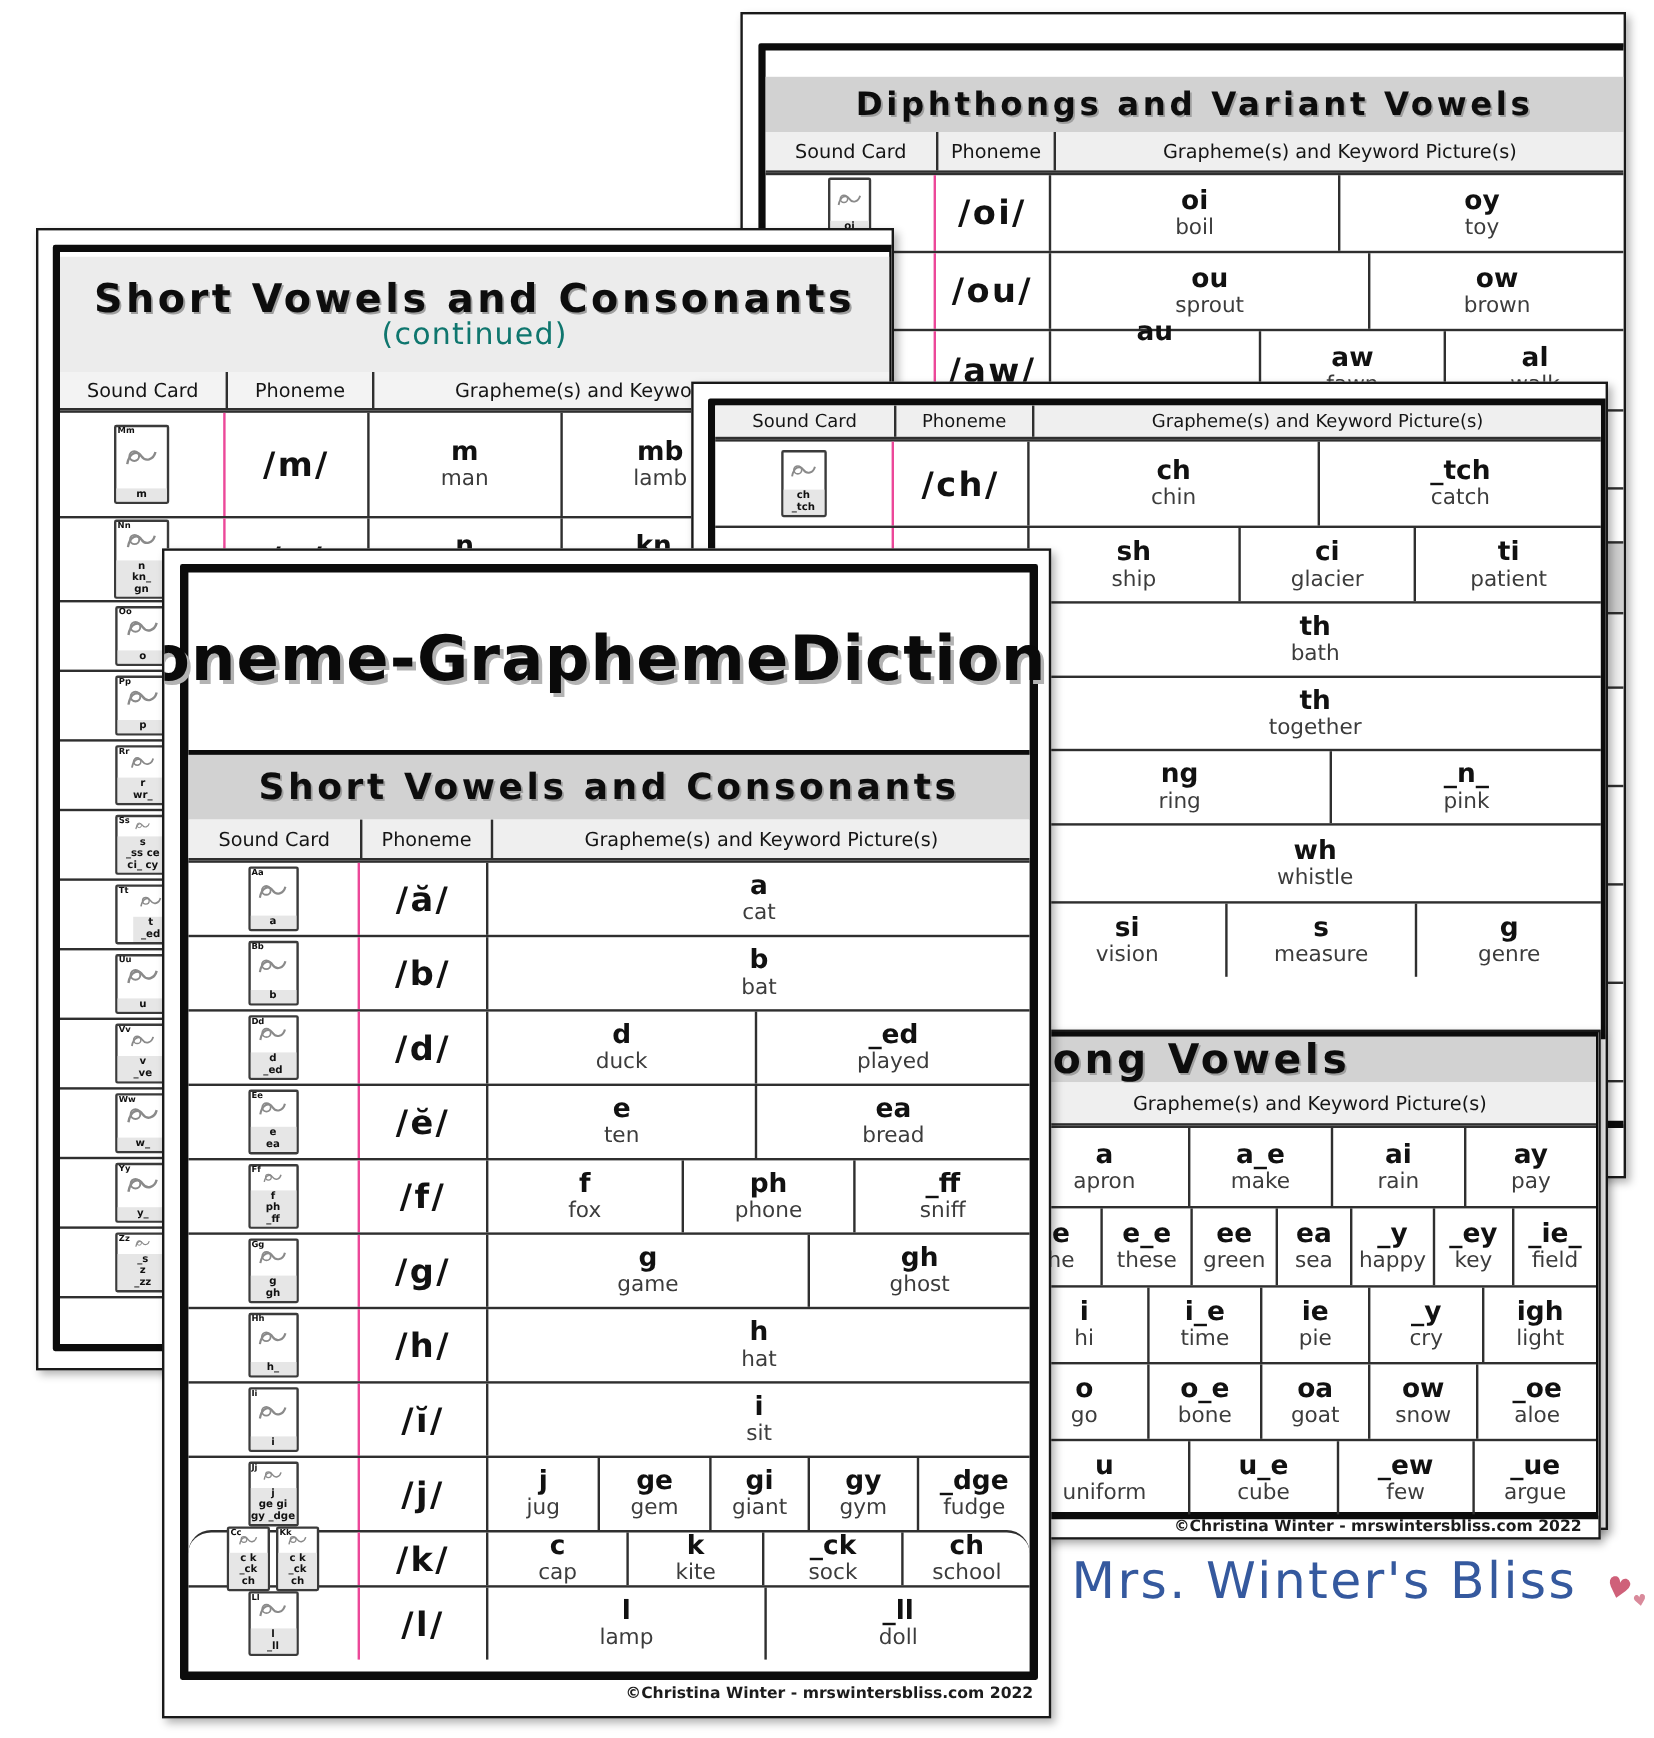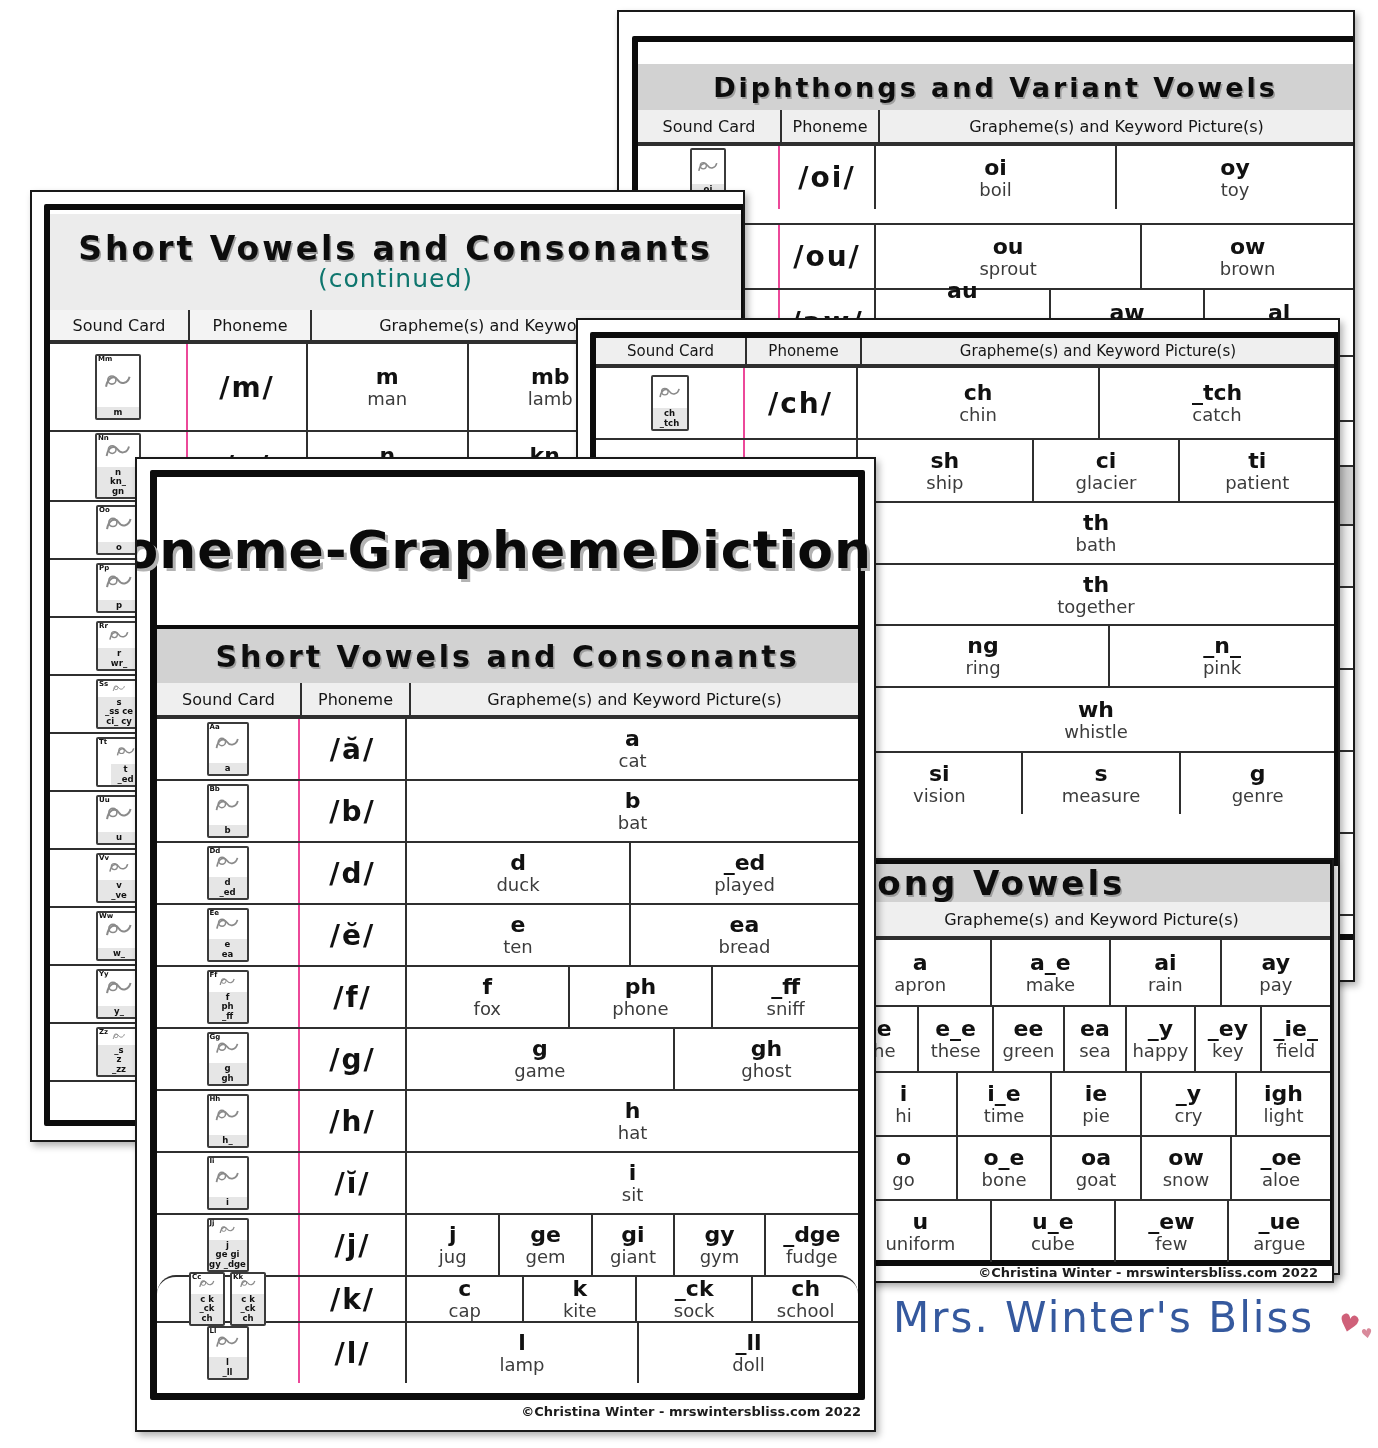--- a/index.html
+++ b/index.html
@@ -90,21 +90,21 @@
               <div class="gcell" style="flex-grow: 237;">
                 <div class="g">oi</div>
                 <div class="word">boil</div>
               </div>
               <div class="gcell" style="flex-grow: 234;">
                 <div class="g">oy</div>
                 <div class="word">toy</div>
               </div>
             </div>
           </div>
-          <div class="trow" style="height: 65px; margin-top: 14px;">
+          <div class="trow" style="height: 65px;">
             <div class="cardcol" style="width: 142px;"></div>
             <div class="phcol" style="width: 96px;">
               <div class="ph">/ou/</div>
             </div>
             <div class="gwrap">
               <div class="gcell" style="flex-grow: 262;">
                 <div class="g">ou</div>
                 <div class="word">sprout</div>
               </div>
               <div class="gcell" style="flex-grow: 209;">

